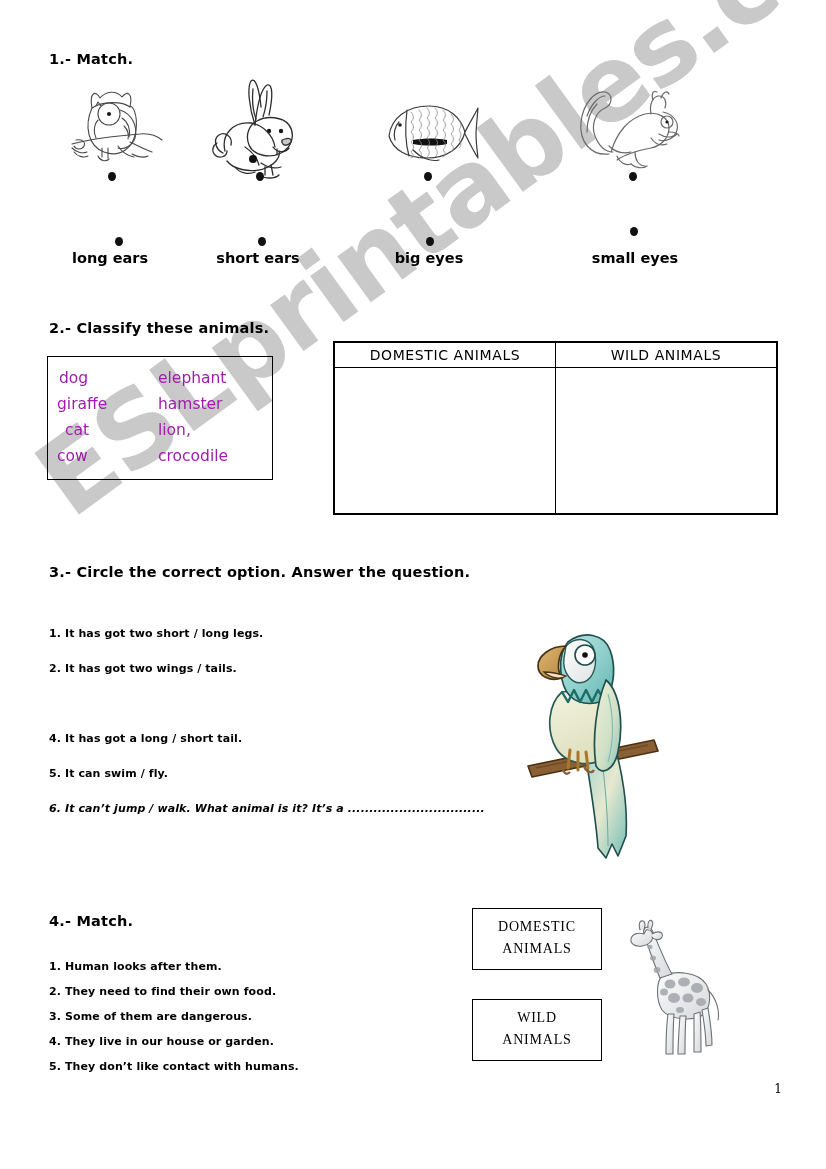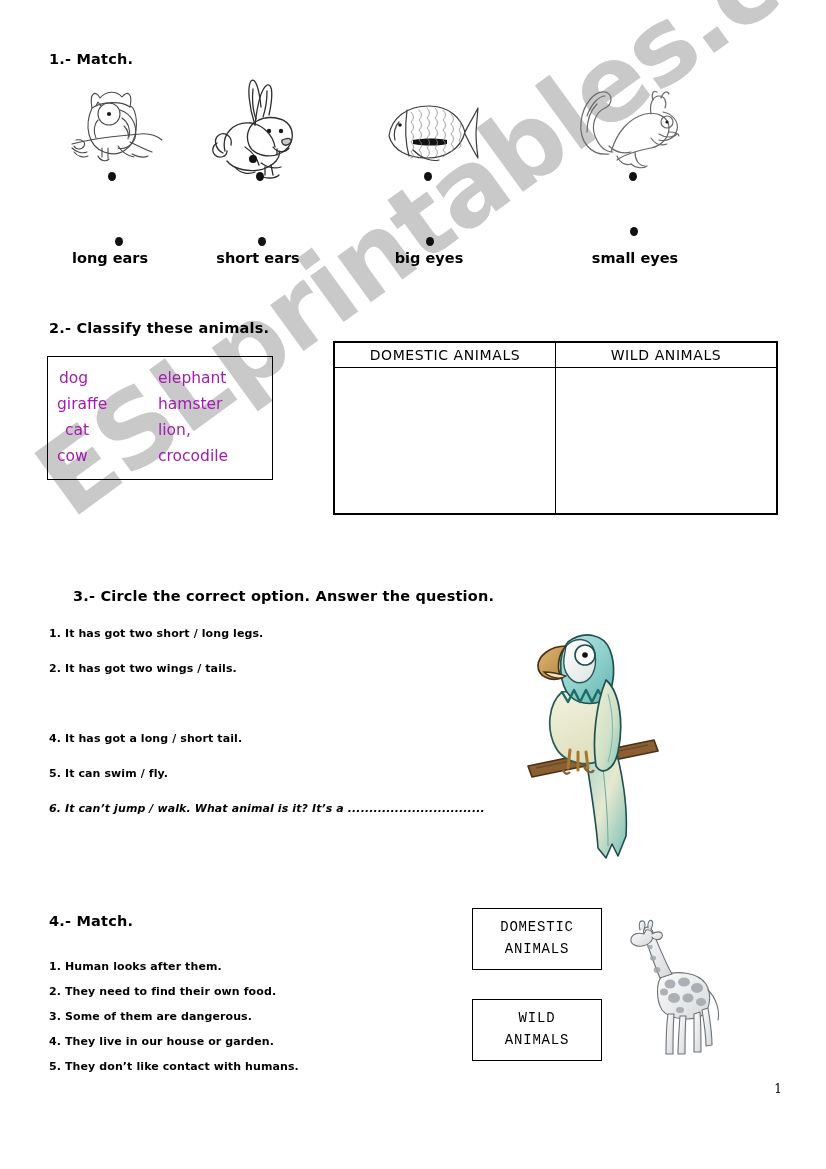--- a/index.html
+++ b/index.html
@@ -133,21 +133,21 @@
   }
 
   
   .catbox {
     position: absolute;
     border: 1.6px solid #000;
     box-sizing: border-box;
     text-align: center;
     font-size: 14px;
     letter-spacing: 0.8px;
-    font-family: Liberation Mono, monospace;
+    font-family: Liberation Serif, serif;
     line-height: 22px;
     padding-top: 7px;
     z-index: 10;
     background: transparent;
   }
   .catbox div { white-space: nowrap; }
 
   
   #pagenum {
     position: absolute;
@@ -305,21 +305,21 @@
       </thead>
       <tbody>
         <tr>
           <td></td>
           <td></td>
         </tr>
       </tbody>
     </table>
   </div>
 
-  <div class="txt heading" style="left:49px; top:588px;margin-left:24px;">3.- Circle the correct option. Answer the question.</div>
+  <div class="txt heading" style="left:49px; top:564px;">3.- Circle the correct option. Answer the question.</div>
 
   <div class="txt qline" style="left:49px; top:627px;">1. It has got two short / long legs.</div>
   <div class="txt qline" style="left:49px; top:662px;">2. It has got two wings / tails.</div>
   <div class="txt qline" style="left:49px; top:732px;">4. It has got a long / short tail.</div>
   <div class="txt qline" style="left:49px; top:767px;">5. It can swim / fly.</div>
   <div class="txt qline" style="left:49px; top:802px;font-style:italic;">6. It can’t jump / walk. What animal is it? It’s a ................................</div>
 
   <div class="animal-pic" style="left:522px; top:620px;">
     <svg width="140" height="250" viewBox="0 0 140 250">
       <defs>

